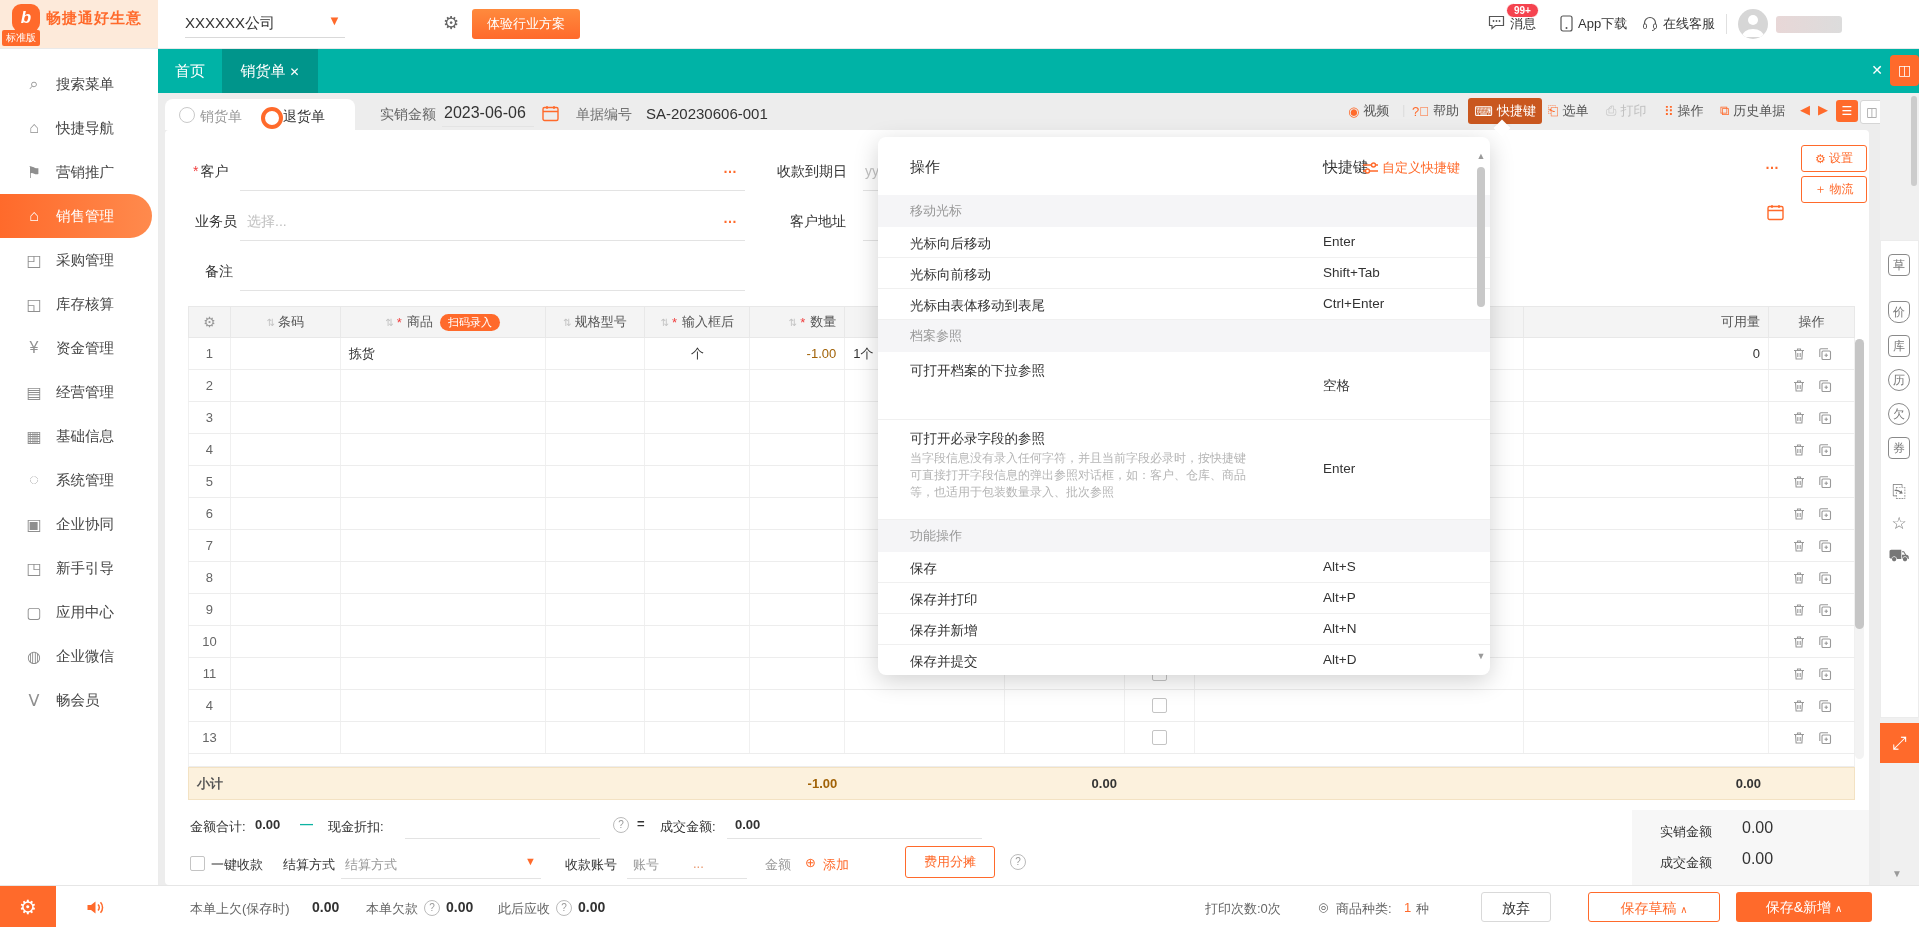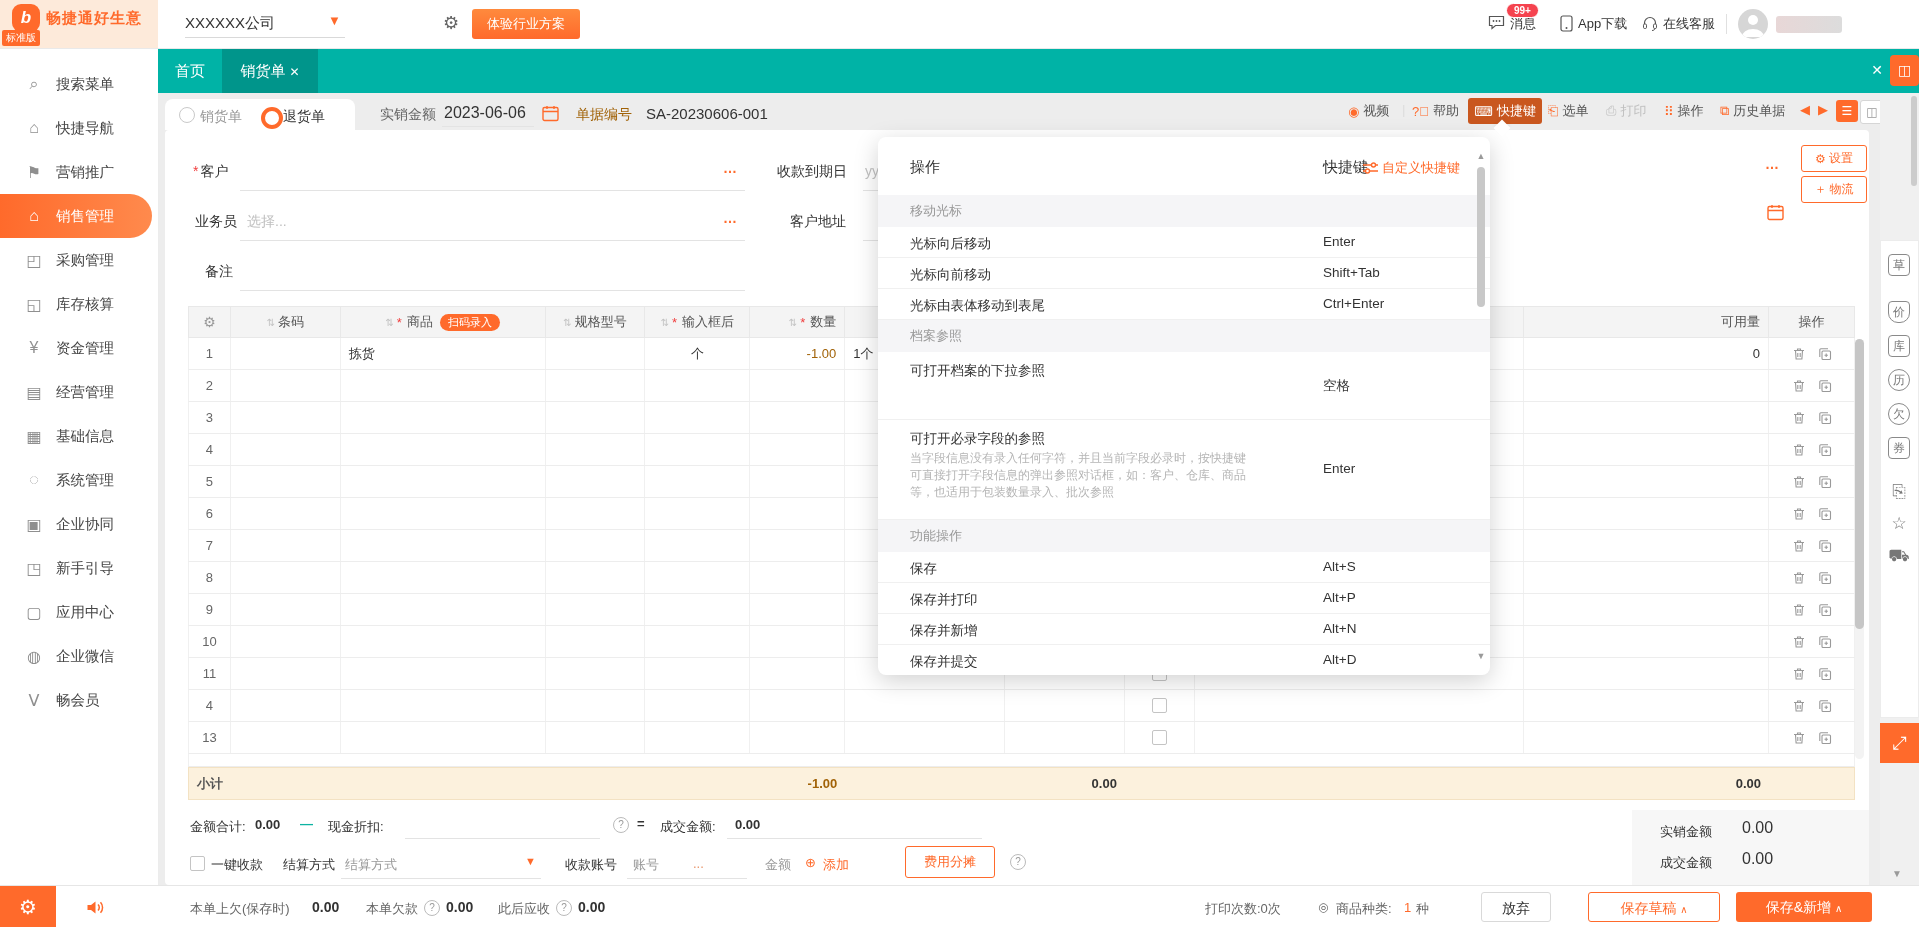--- a/index.html
+++ b/index.html
@@ -239,21 +239,21 @@
     <span class="radio on" style="left:96px"></span>
     <span class="rlabel" style="left:118px;color:#333">退货单</span>
   </div>
   <span class="flabel" style="left:222px;top:13px;color:#666">实销金额</span>
   <span class="flabel" style="left:286px;top:11px;font-size:16px">2023-06-06</span>
   <div class="fline" style="left:284px;top:33px;width:92px"></div>
   <svg class="abs" style="left:384px;top:12px" width="17" height="17" viewBox="0 0 17 17">
       <rect x="1" y="2.5" width="15" height="13" rx="1.5" fill="none" stroke="#ff6a2b" stroke-width="1.4"></rect>
       <path d="M1 6.5h15M5 1v3M12 1v3" stroke="#ff6a2b" stroke-width="1.4"></path>
     </svg>
-  <span class="flabel" style="left:418px;top:13px;color:#a16207">单据编号</span>
+  <span class="flabel" style="left:418px;top:13px;color:#737373">单据编号</span>
   <span class="flabel" style="left:488px;top:12px;font-size:15px">SA-20230606-001</span>
 
   <div class="tbi" style="left:1190px">
       <span class="oic">◉</span>
       <span>视频</span>
     </div>
   <div class="tbi" style="left:1244px;color:#ddd">|</div>
   <div class="tbi" style="left:1254px">
       <span class="oic">?⃝</span>
       <span>帮助</span>

